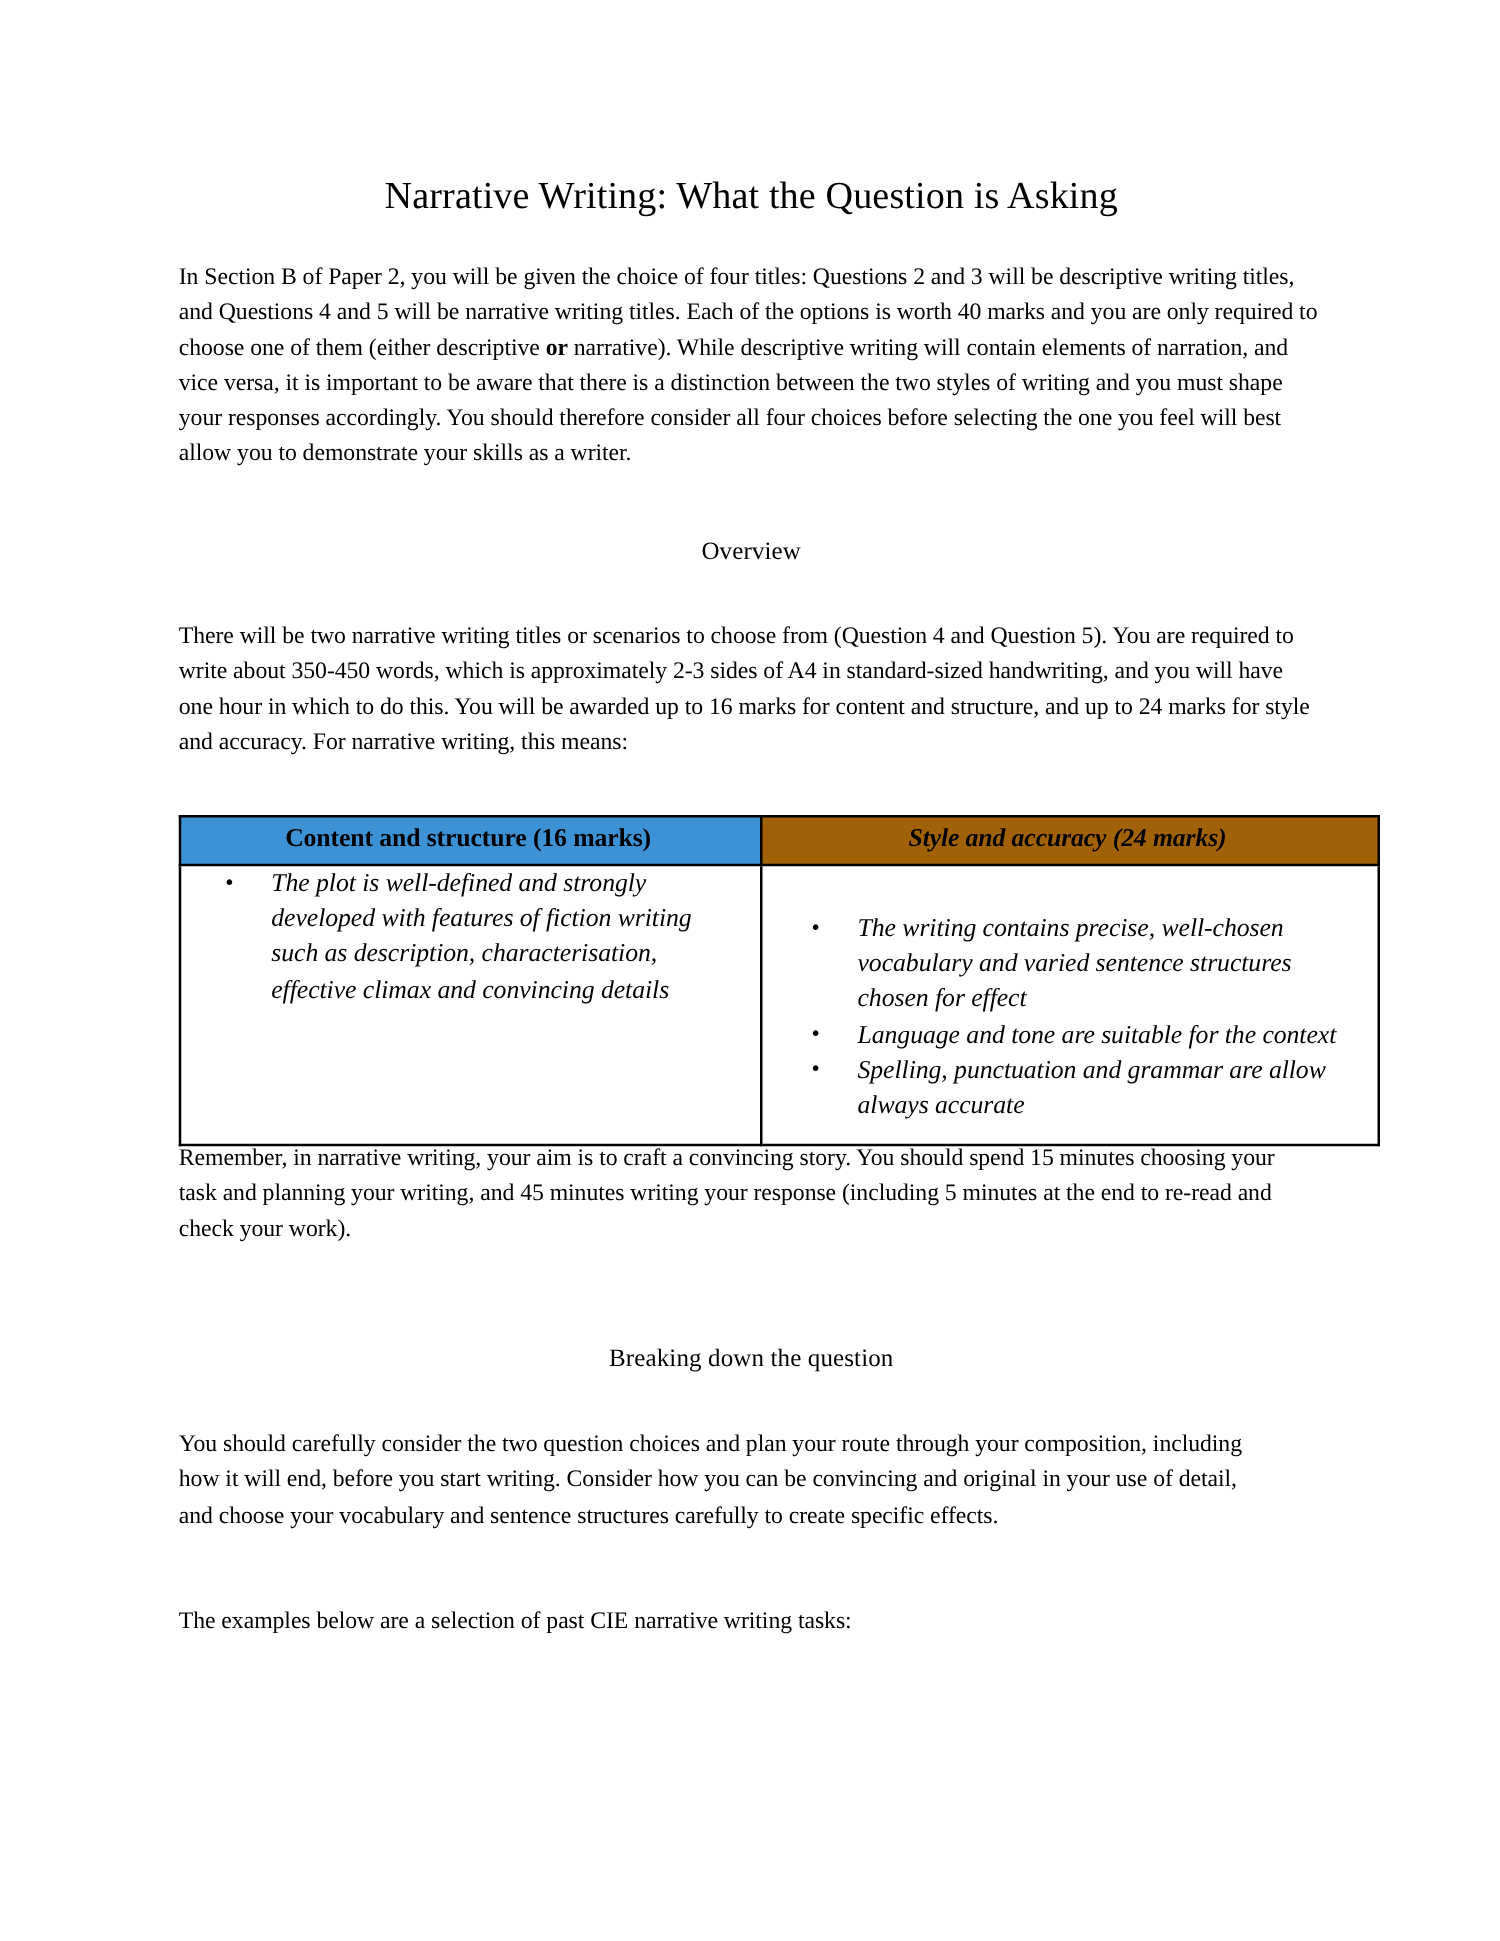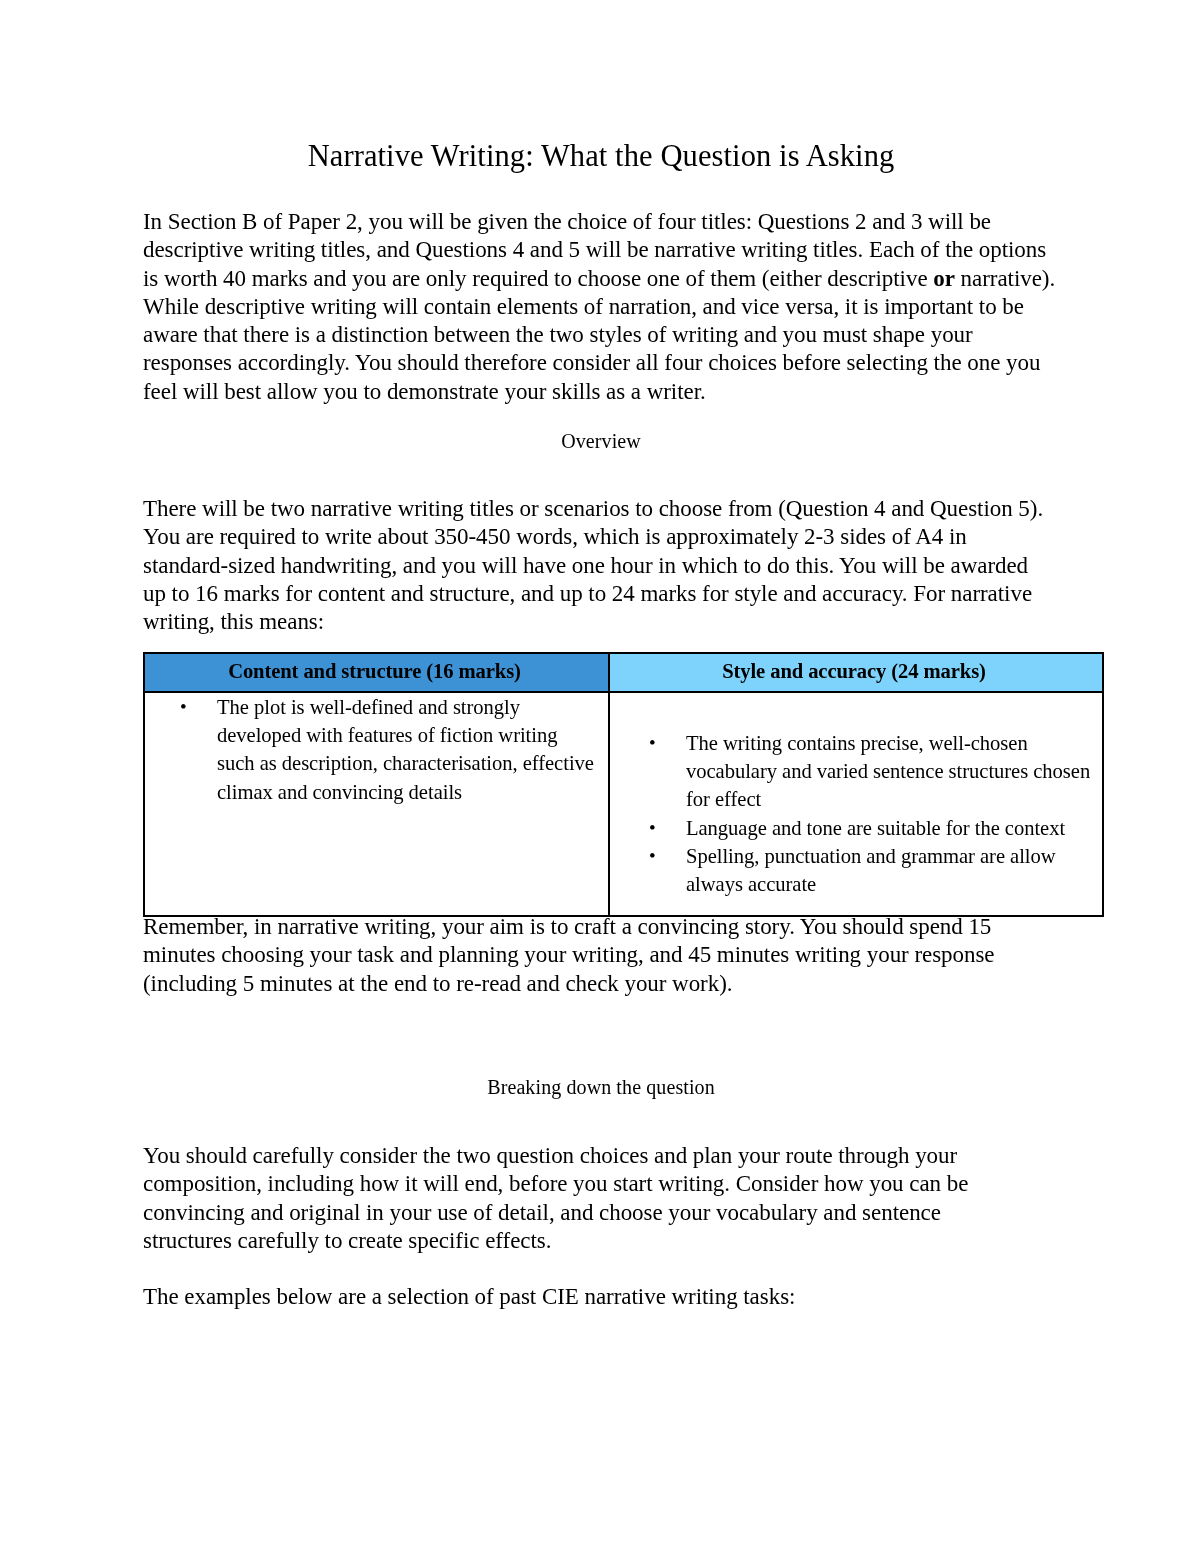--- a/index.html
+++ b/index.html
@@ -55,21 +55,21 @@
     margin: 0;
     padding: 0;
     line-height: 1.18;
     position: absolute;
     left: 0;
     width: 916px;
     letter-spacing: 0.1px;
   }
 
   p.body-text {
-    font-size: 23px;
+    font-size: 19px;
     line-height: 28.3px;
     margin: 0;
     padding: 0;
     position: absolute;
     left: 0;
     text-align: left;
     letter-spacing: -0.05px;
   }
 
   
@@ -108,20 +108,21 @@
   .col-left { width: 465px; }
   .col-right { width: 494px; }
 
   .cell-left { height: 222px; vertical-align: middle; }
   .cell-right { height: 222px; vertical-align: top; }
 
   ul.cell-list {
     margin: 0;
     padding: 0;
     list-style: none;
+    font-style: italic;
   }
   .cell-left ul.cell-list { padding: 0 14px 0 30px; }
   .cell-right ul.cell-list { padding: 10px 10px 0 34px; margin-top: 26px; }
 
   ul.cell-list li {
     position: relative;
     font-size: 20.6px;
     line-height: 28.3px;
     padding-left: 42px;
     margin: 0 0 0 0;
@@ -153,21 +154,21 @@
     <p class="body-text" id="overview-paragraph">There will be two narrative writing titles or scenarios to choose from (Question 4 and Question 5). You are required to write about 350-450 words, which is approximately 2-3 sides of A4 in standard-sized handwriting, and you will have one hour in which to do this. You will be awarded up to 16 marks for content and structure, and up to 24 marks for style and accuracy. For narrative writing, this means:</p>
 
     <table class="marks-table">
       <colgroup>
         <col class="col-left">
         <col class="col-right">
       </colgroup>
       <thead>
         <tr>
           <th style="background: rgb(60, 146, 213);">Content and structure (16 marks)</th>
-          <th style="background: #7dd3fc;">Style and accuracy (24 marks)</th>
+          <th style="background: #a16207; font-style: italic;">Style and accuracy (24 marks)</th>
         </tr>
       </thead>
       <tbody>
         <tr>
           <td class="cell-left">
             <ul class="cell-list">
               <li>The plot is well-defined and strongly developed with features of fiction writing such as description, characterisation, effective climax and convincing details</li>
             </ul>
           </td>
           <td class="cell-right">

